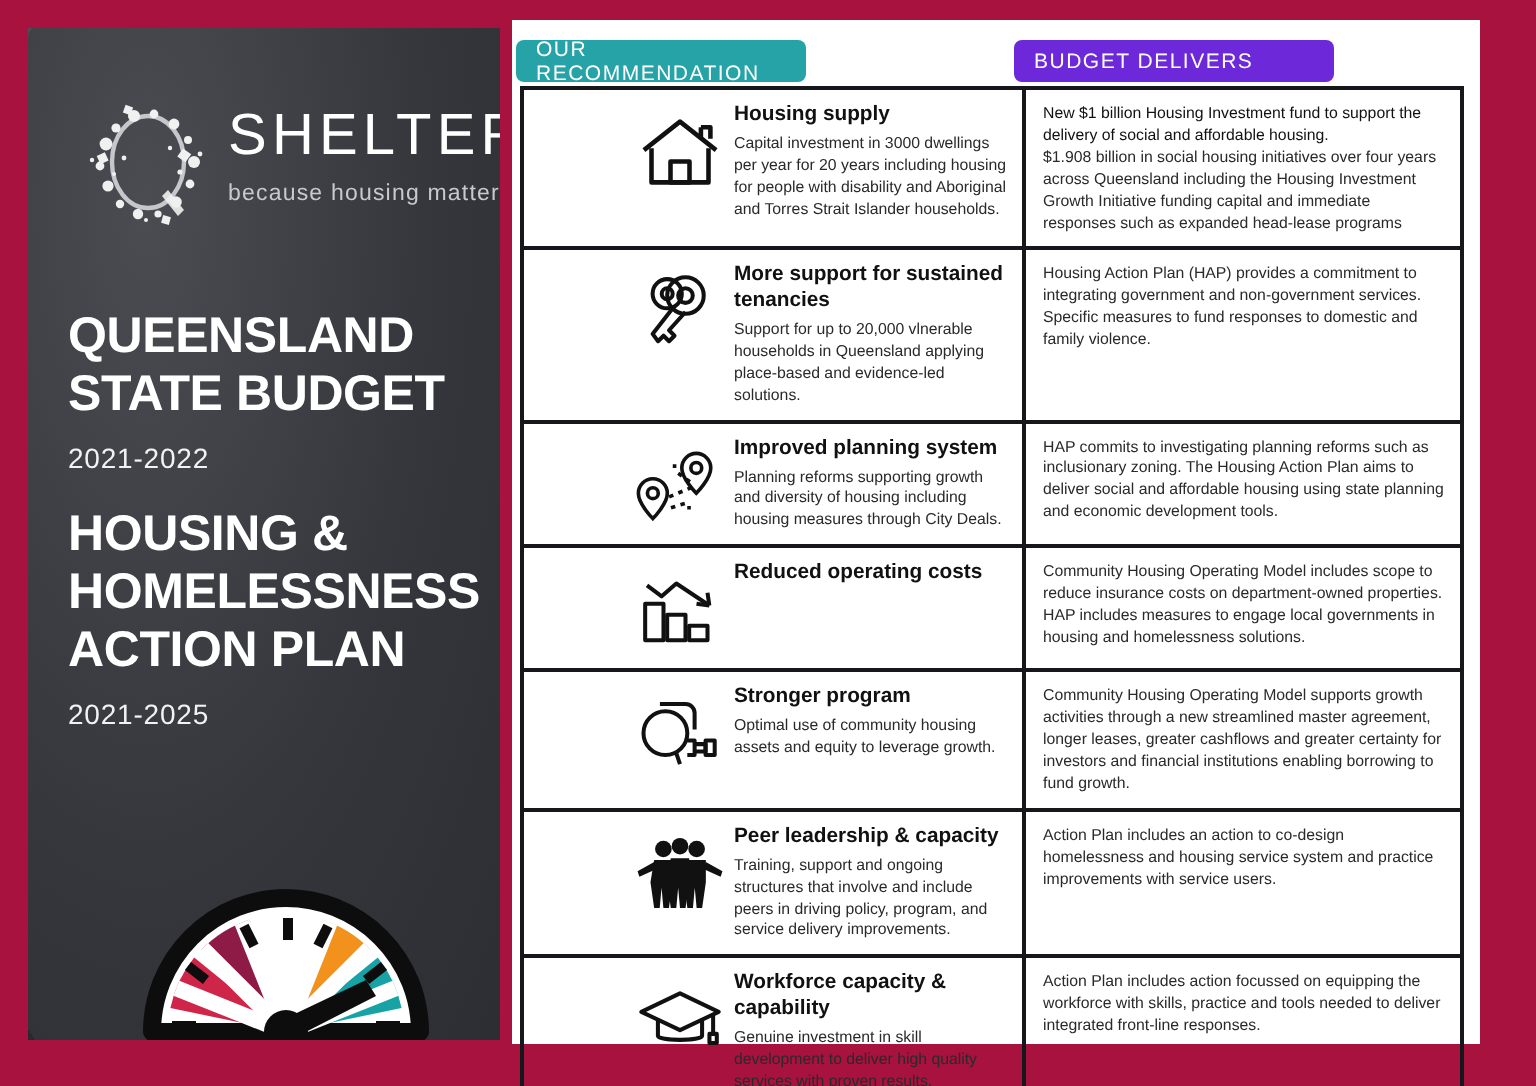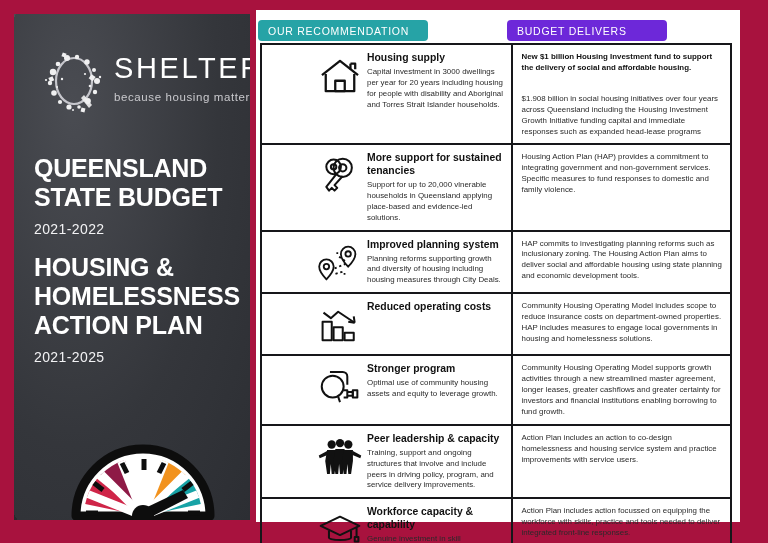--- a/index.html
+++ b/index.html
@@ -67,21 +67,21 @@
   }
 
   
   #col-heads { position: absolute; left: 2px; top: 10px; width: 480px; height: 21px; }
   .pill {
     position: absolute; top: 0; height: 21px;
     border-radius: 4px;
     color: #fff; font-size: 10.5px; letter-spacing: .75px;
     display: flex; align-items: center; padding-left: 10px;
   }
-  #pill-rec { left: 0; width: 170px; background: #26a3a6; }
+  #pill-rec { left: 0; width: 145px; background: #26a3a6; }
   #pill-bud { left: 249px; width: 160px; background: #6d28d9; }
 
   
   #table {
     position: absolute; left: 4px; top: 33px;
     width: 472px;
     border: 2px solid #16171a;
     border-bottom-width: 2px;
     display: flex; flex-direction: column;
   }
@@ -104,22 +104,22 @@
   }
   .txt-box { padding-top: 1px; }
   .rec-title {
     font-size: 10.4px; font-weight: 700; color: #111;
     line-height: 1.2; margin-bottom: 2.5px;
   }
   .rec-desc {
     font-size: 7.9px; color: #2a2a2a; line-height: 1.38;
   }
   .del-strong {
-    font-size: 7.9px; font-weight: 700; color: #111;
-    line-height: 1.38; margin-bottom: 20px;
+    font-size: 7.9px; font-weight: 400; color: #111;
+    line-height: 1.38; margin-bottom: 0;
   }
   .del-body {
     font-size: 7.9px; color: #2a2a2a; line-height: 1.38;
   }
   svg { display: block; }
 </style>
 </head>
 <body>
 
 <div id="page">

